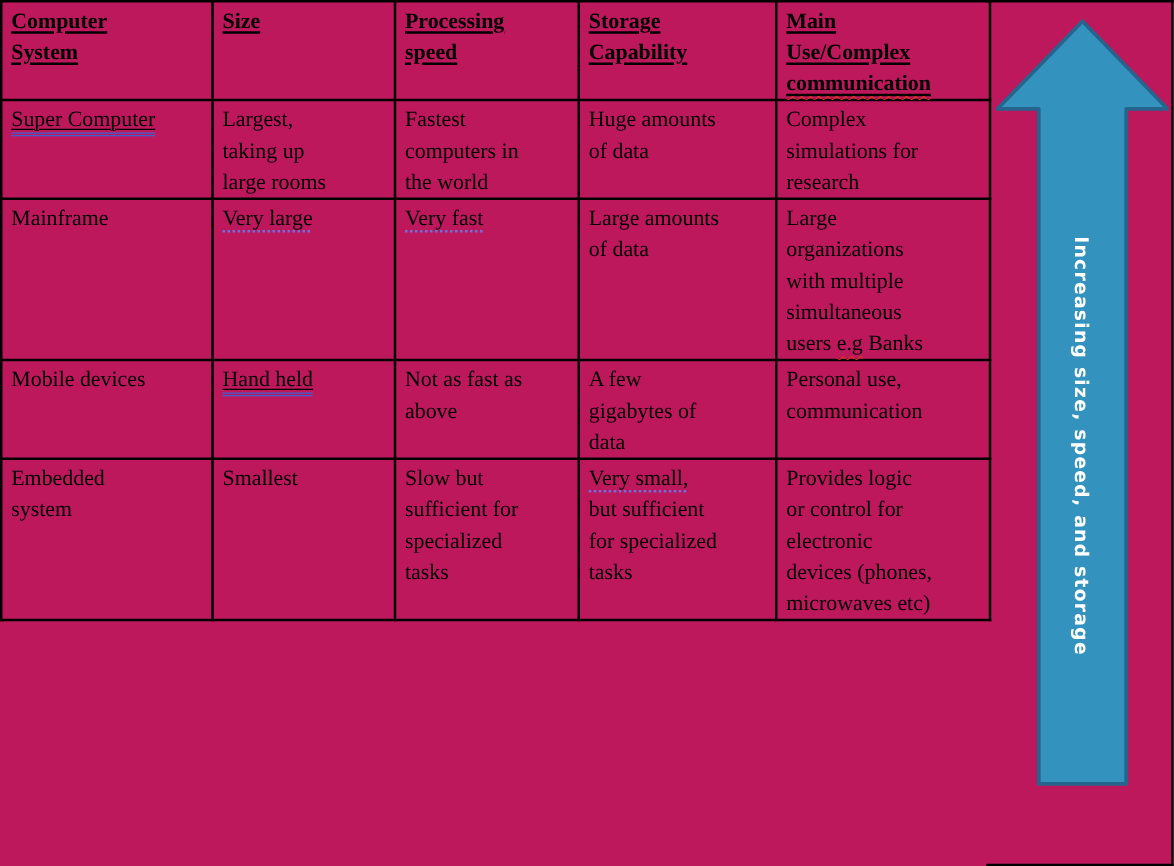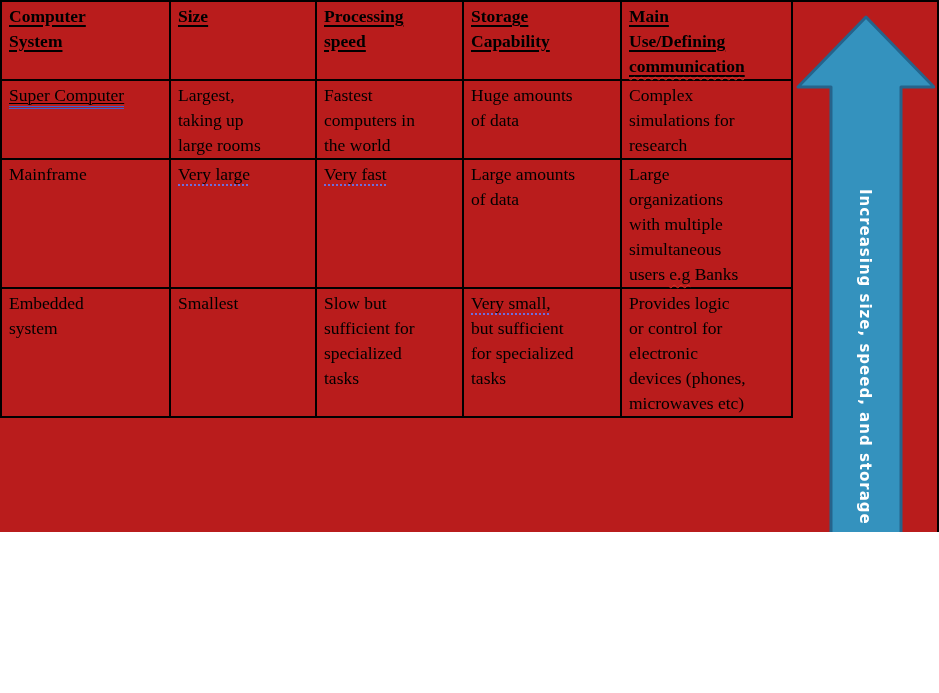--- a/index.html
+++ b/index.html
@@ -1,20 +1,20 @@
 <!DOCTYPE html>
 <html><head>
 <meta charset="utf-8">
 <style>
   * { margin: 0; padding: 0; box-sizing: border-box; }
   body { background: #fff; }
   .screen {
-    width: 939px; height: 532px;
+    width: 939px; height: 693px;
     position: relative;
-    background: #b91c1c;
+    background: #be185d;
     overflow: hidden;
     font-family: "Liberation Serif", serif;
   }
   table.spec {
     border-collapse: collapse;
     table-layout: fixed;
     width: 791px;
     position: absolute;
     left: 0; top: 0;
   }
@@ -93,21 +93,21 @@
     <tbody>
         <tr style="height:76px">
       <td class="hdr"><span class="u-head">Computer
 System</span></td>
       <td class="hdr"><span class="u-head">Size</span></td>
       <td class="hdr"><span class="u-head">Processing
 speed</span></td>
       <td class="hdr"><span class="u-head">Storage
 Capability</span></td>
       <td class="hdr"><span class="u-head"><span>Main
-Use/Defining
+Use/Complex
 </span><span class="wavy-red">communication</span></span></td>
     </tr>
     <tr style="height:76px">
       <td><span class="u-blue2">Super Computer</span></td>
       <td><span>Largest,
 taking up
 large rooms</span></td>
       <td><span>Fastest
 computers in
 the world</span></td>
@@ -121,20 +121,31 @@
       <td><span>Mainframe</span></td>
       <td><span class="dot-blue">Very large</span></td>
       <td><span class="dot-blue">Very fast</span></td>
       <td><span>Large amounts
 of data</span></td>
       <td><span>Large
 organizations
 with multiple
 simultaneous
 users </span><span class="wavy-red">e.g</span><span> Banks</span></td>
+    </tr>
+    <tr style="height:76px">
+      <td><span>Mobile devices</span></td>
+      <td><span class="u-blue2">Hand held</span></td>
+      <td><span>Not as fast as
+above</span></td>
+      <td><span>A few
+gigabytes of
+data</span></td>
+      <td><span>Personal use,
+communication</span></td>
     </tr>
     <tr style="height:127px">
       <td><span>Embedded
 system</span></td>
       <td><span>Smallest</span></td>
       <td><span>Slow but
 sufficient for
 specialized
 tasks</span></td>
       <td><span class="dot-blue">Very small,</span><span>

